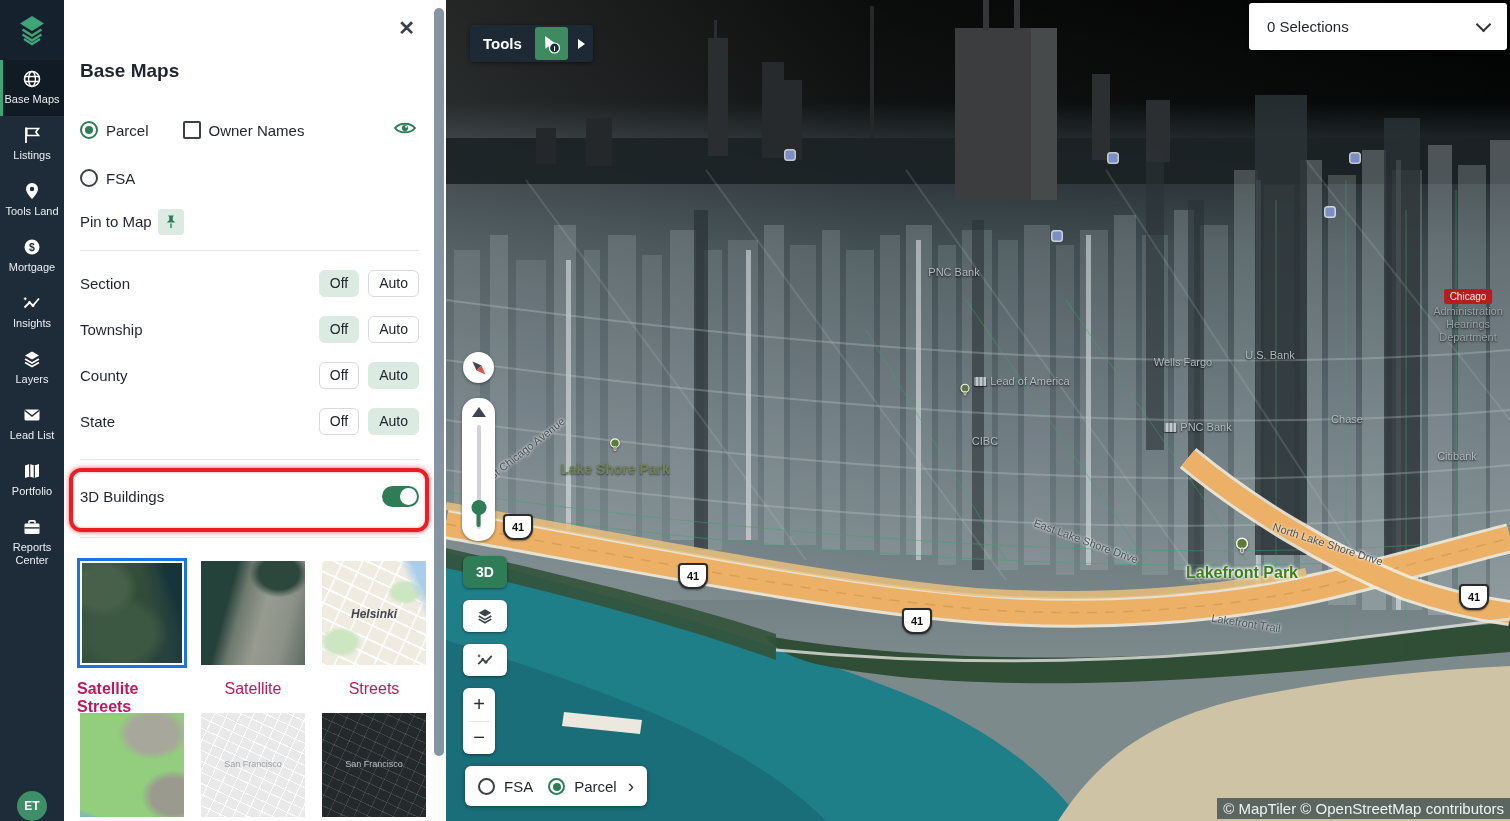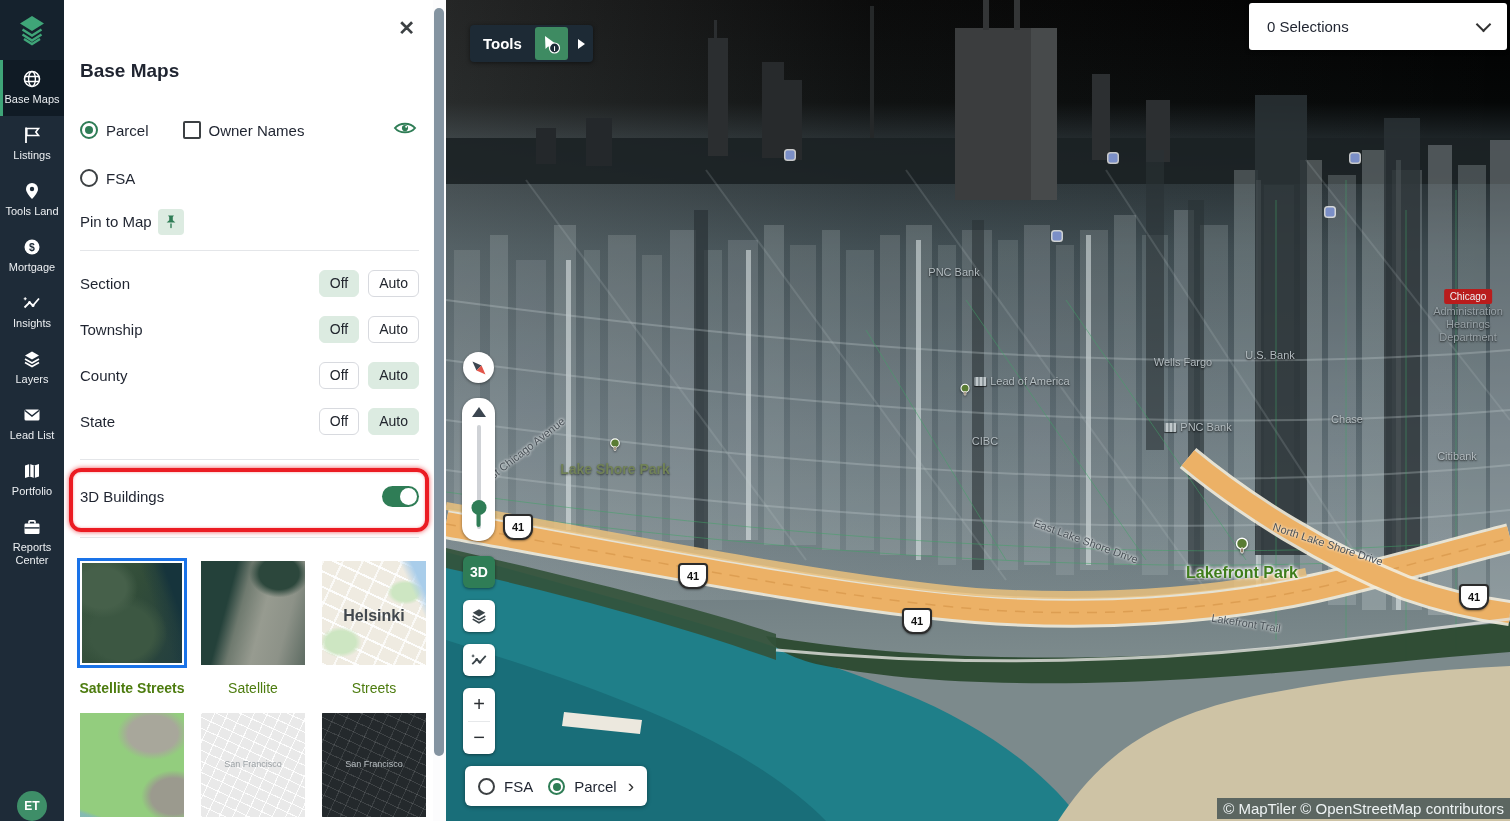--- a/index.html
+++ b/index.html
@@ -33,39 +33,39 @@
   .row3d-label{position:absolute;left:16px;top:488px;font-size:15px;}
   .toggle{position:absolute;right:14px;top:486px;width:37px;height:21px;border-radius:11px;background:var(--accent-green,#2f7d56);cursor:pointer;}
   .toggle::after{content:"";position:absolute;right:2px;top:2px;width:17px;height:17px;border-radius:50%;background:#fff;}
   .red-highlight{position:absolute;left:5px;top:468px;width:352px;height:56px;border:4px solid var(--highlight-red,#eb1c23);border-radius:12px;box-shadow:0 0 5px rgba(235,28,35,.75),inset 0 0 3px rgba(235,28,35,.4);pointer-events:none;z-index:5;}
   .thumb-row{position:absolute;left:13px;display:flex;gap:11px;}
   .thumb-col{width:110px;display:flex;flex-direction:column;align-items:center;gap:12px;}
   .thumb-wrap{width:110px;height:110px;display:flex;align-items:center;justify-content:center;box-sizing:border-box;cursor:pointer;}
   .thumb-wrap.selected{border:3px solid var(--selection-blue,#1a73e8);background:#fff;padding:2px;}
   .thumb{width:104px;height:104px;position:relative;overflow:hidden;}
   .thumb-wrap.selected .thumb{width:100px;height:100px;}
-  .thumb-label{font-size:14px;color:#4d7c0f;}
+  .thumb-label{font-size:16px;color:#be185d;}
   .thumb-label.bold{font-weight:bold;}
   .inner-label{position:absolute;left:0;right:0;top:44%;text-align:center;font-size:9px;}
   .t-satstreets{background:
     radial-gradient(60px 50px at 20% 25%, #46604a 0 40%, transparent 60%),
     radial-gradient(70px 60px at 40% 70%, #3c5742 0 45%, transparent 65%),
     linear-gradient(250deg, #16343c 0 14%, rgba(22,52,60,.4) 22%, transparent 32%),
     linear-gradient(115deg,#3e5a43 0%,#324d39 45%,#2a453c 75%,#223e40 100%);}
   .t-satellite{background:
     radial-gradient(50px 40px at 75% 12%, #2c473c 0 40%, transparent 60%),
     linear-gradient(105deg,#24413a 0 28%,#6f7a6f 40%,#979b90 58%,#8d9288 78%,#5d6b62 100%);}
   .t-streets{background:
     linear-gradient(245deg,#a9cdea 0 10%, transparent 18%),
     radial-gradient(30px 22px at 18% 78%, #cde6c2 0 50%, transparent 70%),
     radial-gradient(26px 18px at 80% 30%, #cde6c2 0 50%, transparent 70%),
     repeating-linear-gradient(25deg, rgba(255,255,255,.9) 0 2px, transparent 2px 14px),
     repeating-linear-gradient(115deg, rgba(255,255,255,.7) 0 2px, transparent 2px 18px),
     #efebe1;}
-  .t-streets .inner-label{color:#42484e;font-size:16px;font-weight:bold;}
+  .t-streets .inner-label{color:#42484e;font-size:12px;font-weight:bold;font-style:italic;}
   .t-outdoors{background:
     radial-gradient(55px 40px at 70% 20%, #a8a79b 0 45%, transparent 65%),
     radial-gradient(50px 40px at 90% 80%, #9b9a8e 0 45%, transparent 65%),
     linear-gradient(20deg, rgba(120,170,220,.55) 0 3%, transparent 6%),
     #93cd7e;}
   .t-light{background:
     repeating-linear-gradient(25deg, rgba(255,255,255,.9) 0 1px, transparent 1px 10px),
     repeating-linear-gradient(115deg, rgba(255,255,255,.9) 0 1px, transparent 1px 12px),
     #e9e9e9;}
   .t-light .inner-label{color:#9aa0a4;}
@@ -97,21 +97,21 @@
   .tree{filter:drop-shadow(0 1px 1px rgba(0,0,0,.5));}
 
   
   .tools{position:absolute;left:24px;top:25px;height:37px;display:flex;align-items:center;background:#1d2a35;border-radius:4px;box-shadow:0 1px 4px rgba(0,0,0,.5);cursor:pointer;}
   .tools-label{padding:0 13px;color:#fff;font-size:15px;font-weight:bold;}
   .tools-btn{width:33px;height:33px;margin-right:3px;background:#3e8b62;border-radius:3px;display:flex;align-items:center;justify-content:center;}
   .tools-expand{width:22px;display:flex;align-items:center;justify-content:center;}
   .tri-right{width:0;height:0;border-left:7px solid #fff;border-top:5px solid transparent;border-bottom:5px solid transparent;}
   .selections{position:absolute;top:3px;right:3px;width:258px;height:47px;background:#fff;border-radius:3px;box-shadow:0 1px 4px rgba(0,0,0,.45);display:flex;align-items:center;justify-content:space-between;padding:0 18px;box-sizing:border-box;font-size:15px;color:#1f2430;cursor:pointer;}
   .chev-down{width:9px;height:9px;border-right:2px solid #333;border-bottom:2px solid #333;transform:rotate(45deg);margin-top:-4px;}
-  .mapbtn{position:absolute;left:17px;width:32px;height:32px;background:#fff;border-radius:6px;box-shadow:0 1px 3px rgba(0,0,0,.45);display:flex;align-items:center;justify-content:center;cursor:pointer;}
+  .mapbtn{position:absolute;left:17px;width:44px;height:32px;background:#fff;border-radius:6px;box-shadow:0 1px 3px rgba(0,0,0,.45);display:flex;align-items:center;justify-content:center;cursor:pointer;}
   .compass{position:absolute;left:17px;top:352px;width:31px;height:31px;border-radius:50%;background:#fff;box-shadow:0 1px 3px rgba(0,0,0,.45);display:flex;align-items:center;justify-content:center;cursor:pointer;}
   .pitch{position:absolute;left:16px;top:398px;width:33px;height:143px;background:#fff;border-radius:15px;box-shadow:0 1px 3px rgba(0,0,0,.45);display:flex;flex-direction:column;align-items:center;cursor:pointer;}
   .mountain{margin-top:9px;width:0;height:0;border-left:7px solid transparent;border-right:7px solid transparent;border-bottom:10px solid #3c4650;}
   .pitch-track{position:relative;width:4px;background:#cfd2d6;border-radius:2px;flex:1;margin:8px 0 12px;}
   .pitch-thumb{position:absolute;left:50%;transform:translateX(-50%);top:72%;width:15px;height:15px;border-radius:50%;background:var(--accent-green,#2f7d56);}
   .pitch-thumb::after{content:"";position:absolute;left:5.5px;top:13px;width:4px;height:14px;background:var(--accent-green,#2f7d56);border-radius:2px;}
   .btn3d{top:556px;background:var(--accent-green,#2f7d56);color:#fff;font-size:14px;font-weight:bold;}
   .btn-layers{top:600px;}
   .btn-poly{top:644px;}
   .zoomctl{position:absolute;left:17px;top:688px;width:32px;height:66px;background:#fff;border-radius:6px;box-shadow:0 1px 3px rgba(0,0,0,.45);display:flex;flex-direction:column;}

